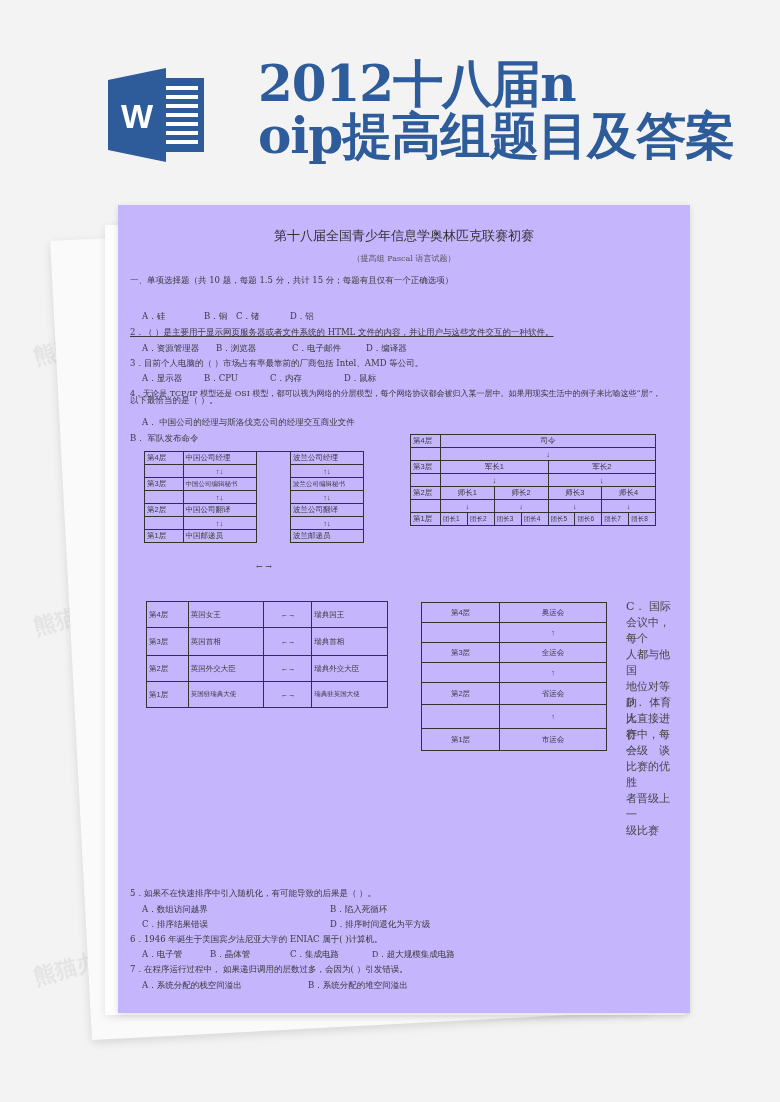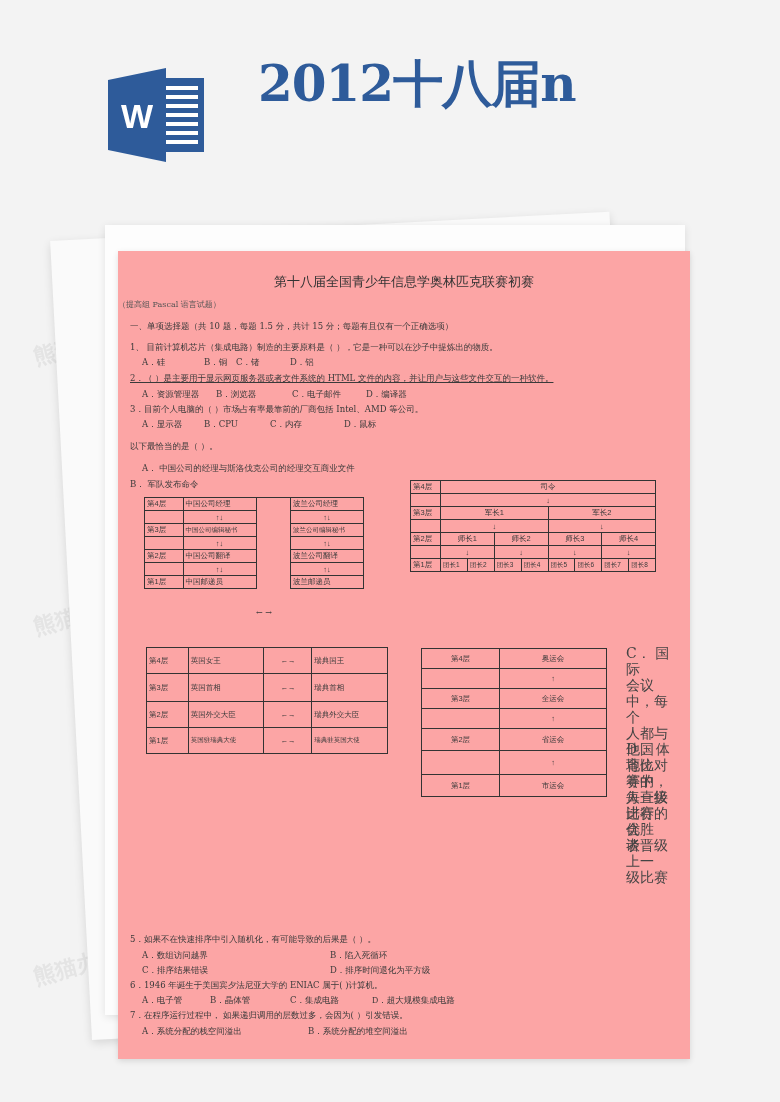--- a/index.html
+++ b/index.html
@@ -8,31 +8,31 @@
 
   .word-icon { position: absolute; left: 108px; top: 68px; width: 100px; height: 94px; }
   .title { position: absolute; left: 258px; top: 58px; color: #2e5b9a; font-family: "DejaVu Serif", "Liberation Serif", serif;
            font-size: 50px; line-height: 52px; font-weight: bold; letter-spacing: -1px; }
   .title .line { display: block; white-space: nowrap; }
 
   .sheet-back2 { position: absolute; left: 92px; top: 240px; width: 560px; height: 800px; background: #fafafa;
                  box-shadow: 0 3px 10px rgba(0,0,0,0.12); transform: rotate(-3deg); transform-origin: left bottom; }
   .sheet-back1 { position: absolute; left: 105px; top: 225px; width: 580px; height: 790px; background: #fdfdfd;
                  box-shadow: 0 2px 8px rgba(0,0,0,0.10); }
-  .sheet { position: absolute; left: 118px; top: 205px; width: 572px; height: 808px; background: #fca5a5;
-           box-shadow: 0 2px 6px rgba(0,0,0,0.12); font-size: 8.5px; color: #3a3a3a; margin-top: 46px; }
+  .sheet { position: absolute; left: 118px; top: 205px; width: 572px; height: 808px; background: #c4b5fd;
+           box-shadow: 0 2px 6px rgba(0,0,0,0.12); font-size: 8.5px; color: #3a3a3a; }
 
   .doc-title { position: absolute; left: 0; width: 100%; top: 22px; text-align: center; font-size: 13px; color: #333; }
-  .doc-sub { position: absolute; left: 0; width: 100%; top: 48px; font-size: 8px; color: #555; }
+  .doc-sub { position: absolute; left: 0; width: 100%; top: 48px; text-align: center; font-size: 8px; color: #555; }
   .t { position: absolute; white-space: nowrap; font-size: 8.5px; line-height: 11px; }
 
   table.diag { position: absolute; border-collapse: collapse; font-size: 7.5px; font-family: "Liberation Sans", sans-serif; }
   table.diag td { border: 1px solid #333; padding: 0 2px; height: 13px; }
   .c { text-align: center; }
-  .sidebar-text { position: absolute; font-size: 14px; line-height: 16px; width: 50px; color: #444; }
+  .sidebar-text { position: absolute; font-size: 11px; line-height: 16px; width: 50px; color: #444; }
 
   .wm { position: absolute; color: rgba(200,200,200,0.35); font-family: "Liberation Sans", sans-serif; font-size: 22px;
         font-weight: bold; transform: rotate(-15deg); white-space: nowrap; pointer-events: none; }
 </style>
 </head>
 <body>
 
 <div class="wm" style="left:30px;top:310px;">熊猫办公 TUKUPPT.COM</div>
 <div class="wm" style="left:420px;top:270px;">熊猫办公 TUKUPPT.COM</div>
 <div class="wm" style="left:30px;top:580px;">熊猫办公 TUKUPPT.COM</div>
@@ -51,49 +51,50 @@
       <rect x="50" y="54" width="40" height="4"></rect>
       <rect x="50" y="63" width="40" height="4"></rect>
       <rect x="50" y="72" width="40" height="4"></rect>
     </g>
     <polygon points="0,12 58,0 58,94 0,82" fill="#2e5b9a"></polygon>
     <text x="29" y="60" font-family="Liberation Sans, sans-serif" font-weight="bold" font-size="34" fill="#ffffff" text-anchor="middle">W</text>
   </svg>
 </div>
 <div class="title">
   <span class="line">2012十八届n</span>
+  <span class="line">oip提高组题目及答案</span>
 </div>
 
 <div class="sheet-back2"></div>
 <div class="sheet-back1"></div>
 
 <div class="sheet">
   <div class="doc-title">第十八届全国青少年信息学奥林匹克联赛初赛</div>
   <div class="doc-sub">（提高组 Pascal 语言试题）</div>
 
   <div class="t" style="left:12px;top:70px;">一、单项选择题（共 10 题，每题 1.5 分，共计 15 分；每题有且仅有一个正确选项）</div>
 
-  <div class="t" style="left:12px;top:91px;">1、 目前计算机芯片（集成电路）制造的主要原料是（  ），它是一种可以在沙子中提炼出的物质。</div>
   <div class="t" style="left:24px;top:106px;">A．硅</div>
   <div class="t" style="left:86px;top:106px;">B．铜</div>
   <div class="t" style="left:118px;top:106px;">C．锗</div>
   <div class="t" style="left:172px;top:106px;">D．铝</div>
 
   <div class="t" style="left:12px;top:122px;text-decoration:underline;">2．（      ）是主要用于显示网页服务器或者文件系统的 HTML 文件的内容，并让用户与这些文件交互的一种软件。</div>
   <div class="t" style="left:24px;top:138px;">A．资源管理器</div>
   <div class="t" style="left:98px;top:138px;">B．浏览器</div>
   <div class="t" style="left:174px;top:138px;">C．电子邮件</div>
   <div class="t" style="left:248px;top:138px;">D．编译器</div>
 
   <div class="t" style="left:12px;top:153px;">3．目前个人电脑的（      ）市场占有率最靠前的厂商包括 Intel、AMD 等公司。</div>
   <div class="t" style="left:24px;top:168px;">A．显示器</div>
   <div class="t" style="left:86px;top:168px;">B．CPU</div>
   <div class="t" style="left:152px;top:168px;">C．内存</div>
   <div class="t" style="left:226px;top:168px;">D．鼠标</div>
 
+  <div class="t" style="left:12px;top:183px;font-size:8px;">4．无论是 TCP/IP 模型还是 OSI 模型，都可以视为网络的分层模型，每个网络协议都会被归入某一层中。如果用现实生活中的例子来比喻这些“层”，</div>
   <div class="t" style="left:12px;top:190px;">以下最恰当的是（      ）。</div>
   <div class="t" style="left:24px;top:212px;">A．  中国公司的经理与斯洛伐克公司的经理交互商业文件</div>
   <div class="t" style="left:12px;top:228px;">B．  军队发布命令</div>
 
   <table class="diag" style="left:26px;top:246px;width:220px;">
     <tbody>
         <tr>
           <td style="width:38px">第4层</td>
           <td style="width:72px">中国公司经理</td>
           <td rowspan="7" style="width:34px;border-bottom:none"></td>

